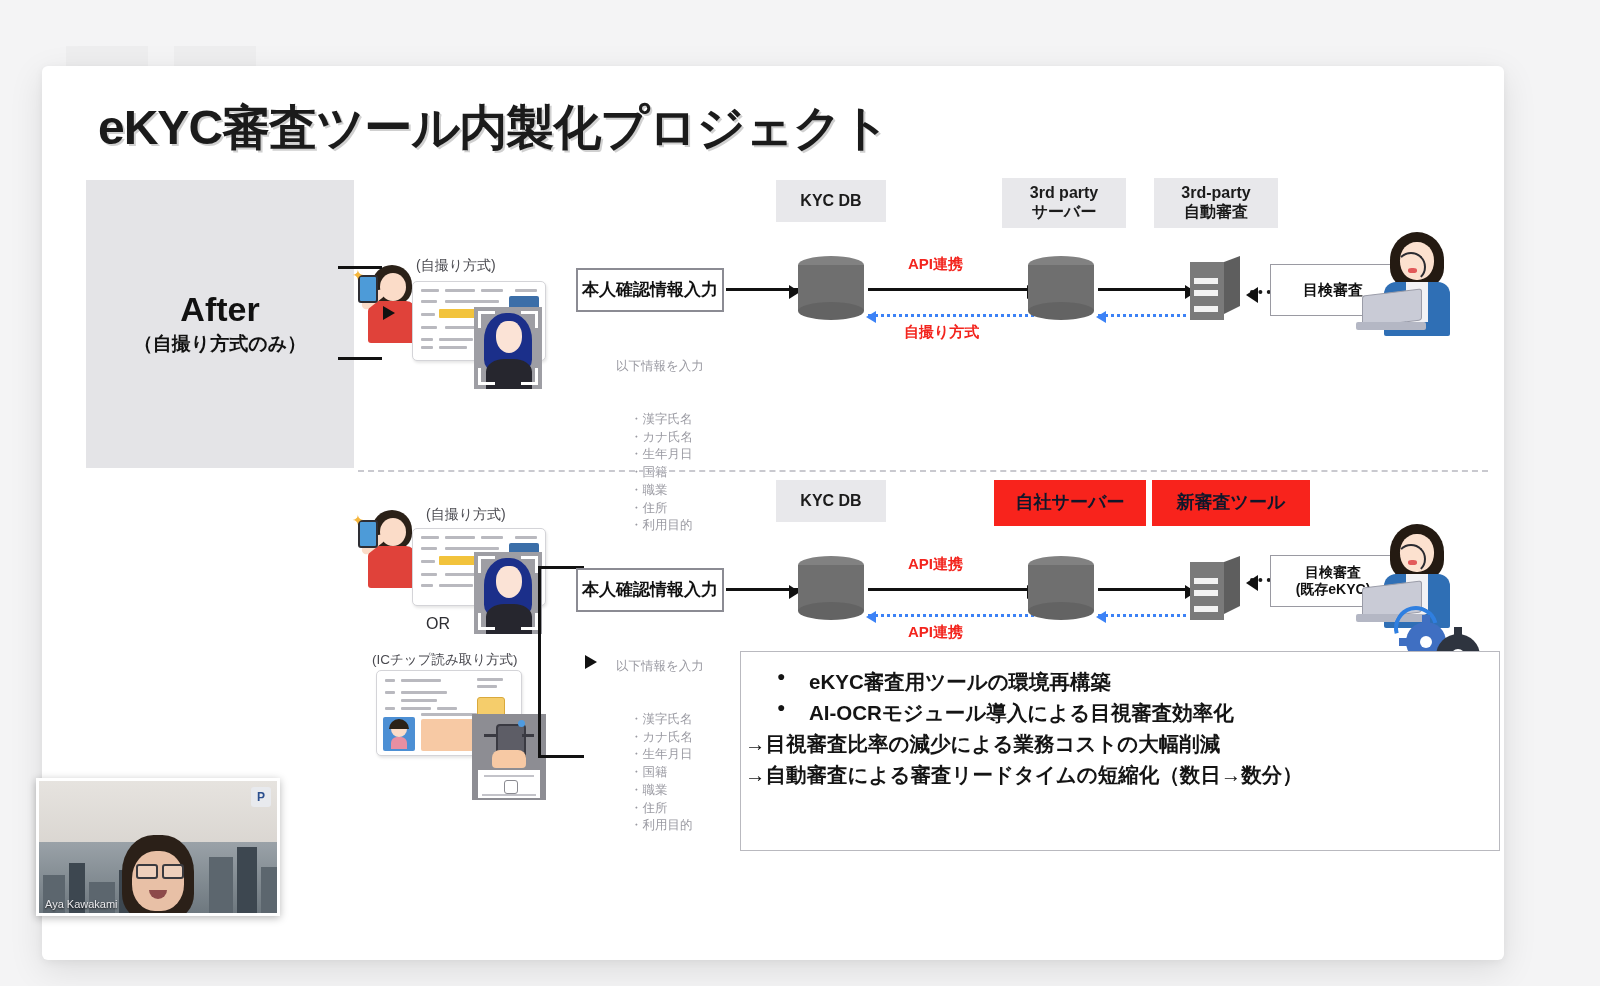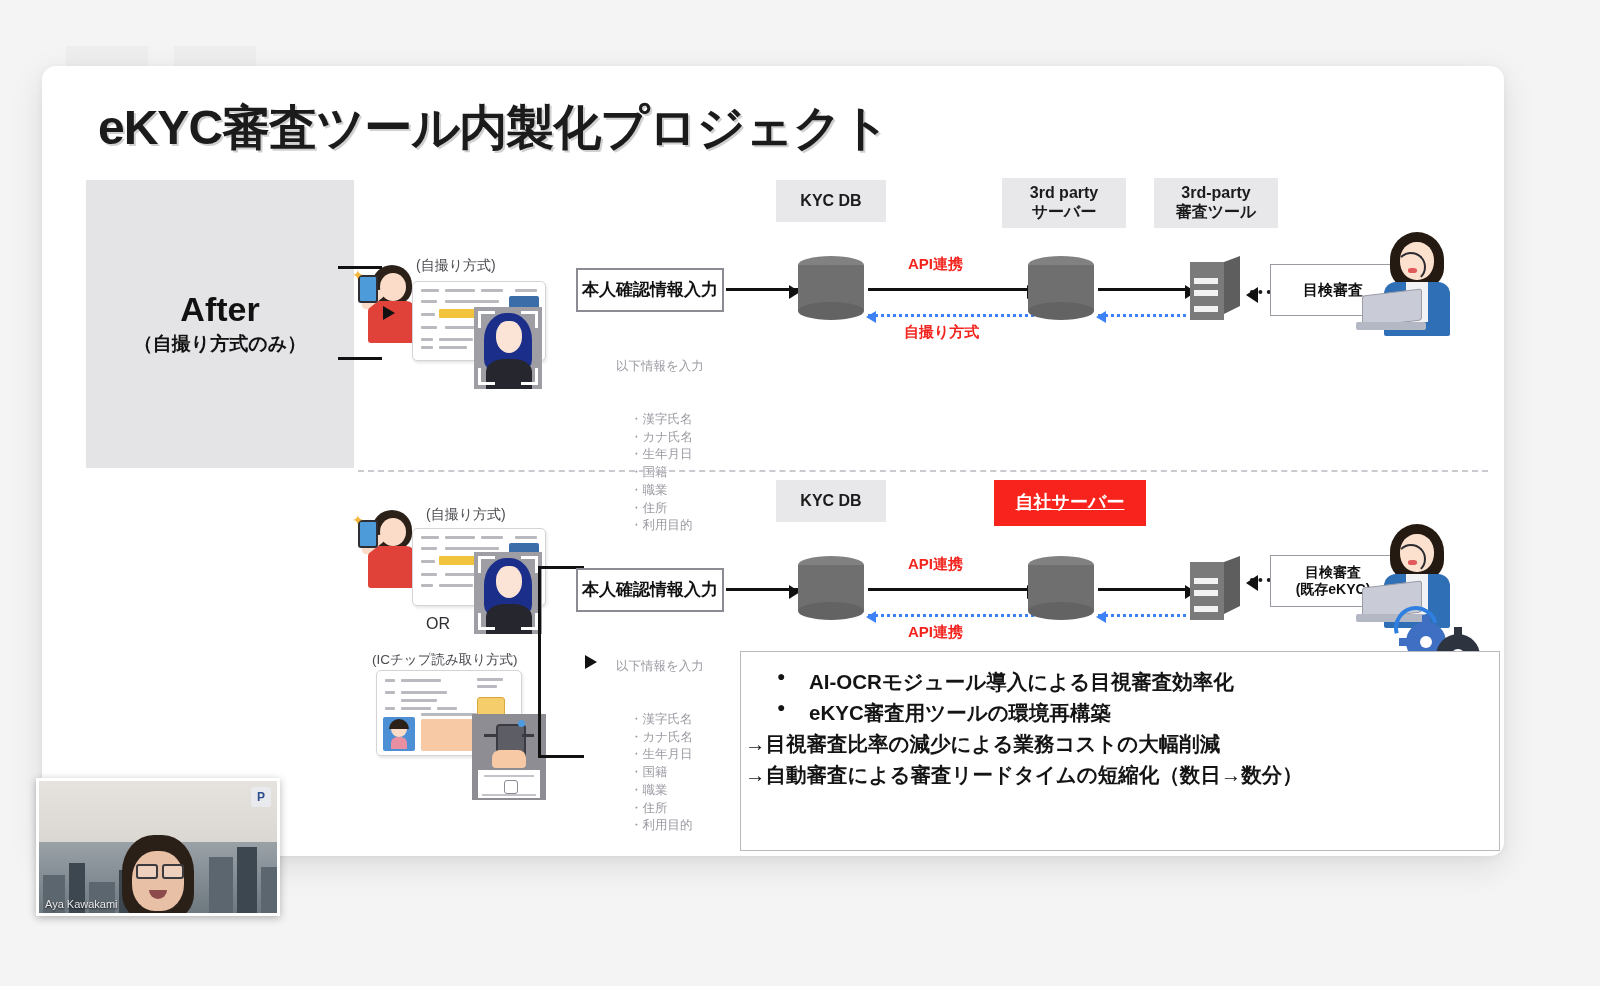--- a/index.html
+++ b/index.html
@@ -8,22 +8,22 @@
     background:#f4f4f5;
     font-family:"Liberation Sans","DejaVu Sans",sans-serif;
     position:relative;
   }
   
   .ghost{position:absolute;background:#ececec;opacity:.75;}
   #ghost1{left:66px;top:46px;width:82px;height:22px;}
   #ghost2{left:174px;top:46px;width:82px;height:22px;}
 
   .slide-card{
-    position:absolute;left:42px;top:66px;width:1462px;height:790px;
-    background:#fff;border-radius:14px;
+    position:absolute;left:42px;top:66px;width:1462px;height:894px;
+    background:#fff;border-radius:6px;
     box-shadow:0 10px 34px rgba(0,0,0,.10), 0 2px 8px rgba(0,0,0,.05);
     overflow:hidden;
   }
 
   .slide-title{
     position:absolute;left:56px;top:30px;
     font-size:48px;font-weight:bold;letter-spacing:-1px;color:#1b1b1b;
     text-shadow:2px 2px 0 rgba(120,120,120,.35);
     white-space:nowrap;
   }
@@ -41,21 +41,21 @@
   #before-panel .big-label,#before-panel .sub-label{color:#111;}
   #after-panel .big-label,#after-panel .sub-label{color:#fff;}
 
   .divider{position:absolute;left:316px;top:404px;width:1130px;height:0;
     border-top:2px dashed #c9c9cf;}
 
   
   .cap-box{position:absolute;display:flex;align-items:center;justify-content:center;
     text-align:center;font-weight:bold;line-height:1.18;}
   .cap-grey{background:#e8e8eb;color:#1b1b1b;}
-  .cap-red{background:#f8231c;color:#ffffff;text-decoration:underline;}
+  .cap-red{background:#f8231c;color:#0f172a;}
 
   .wbox{position:absolute;box-sizing:border-box;background:#fff;border:2px solid #8b8b93;
     display:flex;align-items:center;justify-content:center;text-align:center;
     font-weight:bold;color:#111;line-height:1.2;}
   .wbox.thin{border-width:1px;border-color:#9a9aa2;font-weight:bold;}
 
   .note{position:absolute;color:#9a9aa2;font-size:12.5px;line-height:1.42;white-space:pre;}
   .note .hd{padding-left:2px;}
 
   .meta{position:absolute;color:#3b3b3f;font-size:15px;}
@@ -273,21 +273,21 @@
   <div class="cyl" style="left:986px;top:190px;">
     <div class="top"></div>
       <div class="body"></div>
       <div class="bot"></div>
   </div>
 
   <div class="arrow-solid" style="left:1056px;top:222px;width:96px;"></div>
   <div class="arrow-dotted" style="left:1056px;top:248px;width:96px;"></div>
 
   <div class="cap-box cap-grey" style="left:1112px;top:112px;width:124px;height:50px;font-size:16px;white-space:pre;">3rd-party
-審査ツール</div>
+自動審査</div>
   <div class="srv" style="left:1148px;top:190px;">
     <div class="face"></div>
       <div class="side"></div>
     <div class="slot" style="top:22px;"></div>
     <div class="slot" style="top:34px;"></div>
     <div class="slot" style="top:50px;"></div>
   </div>
 
   <div class="arrow-dot-dark" style="left:1208px;top:224px;width:46px;"></div>
 
@@ -420,20 +420,21 @@
   <div class="cap-box cap-red" style="left:952px;top:414px;width:152px;height:46px;font-size:18px;">自社サーバー</div>
   <div class="cyl" style="left:986px;top:490px;">
     <div class="top"></div>
       <div class="body"></div>
       <div class="bot"></div>
   </div>
 
   <div class="arrow-solid" style="left:1056px;top:522px;width:96px;"></div>
   <div class="arrow-dotted" style="left:1056px;top:548px;width:96px;"></div>
 
+  <div class="cap-box cap-red" style="left:1110px;top:414px;width:158px;height:46px;font-size:18px;">新審査ツール</div>
   <div class="srv" style="left:1148px;top:490px;">
     <div class="face"></div>
       <div class="side"></div>
     <div class="slot" style="top:22px;"></div>
     <div class="slot" style="top:34px;"></div>
     <div class="slot" style="top:50px;"></div>
   </div>
 
   <div class="arrow-dot-dark" style="left:1208px;top:512px;width:46px;"></div>
 
@@ -467,22 +468,22 @@
   <div class="gear dark" style="left:1394px;top:568px;width:44px;height:44px;">
     <div class="tooth" style="left:18px;top:-7px;width:8px;height:9px;"></div>
     <div class="tooth" style="left:18px;bottom:-7px;width:8px;height:9px;"></div>
     <div class="tooth" style="left:-7px;top:18px;width:9px;height:8px;"></div>
     <div class="tooth" style="right:-7px;top:18px;width:9px;height:8px;"></div>
     <div class="hole" style="left:15px;top:15px;width:14px;height:14px;"></div>
   </div>
 
   <div class="bullets-box">
     <ul>
+      <li>eKYC審査用ツールの環境再構築</li>
       <li>AI-OCRモジュール導入による目視審査効率化</li>
-      <li>eKYC審査用ツールの環境再構築</li>
     </ul>
     <div class="arrow-line">→目視審査比率の減少による業務コストの大幅削減</div>
     <div class="arrow-line">→自動審査による審査リードタイムの短縮化（数日→数分）</div>
   </div>
 
 </div>
 
 <div class="cam">
   <div class="sky"></div>
   <div class="city">

